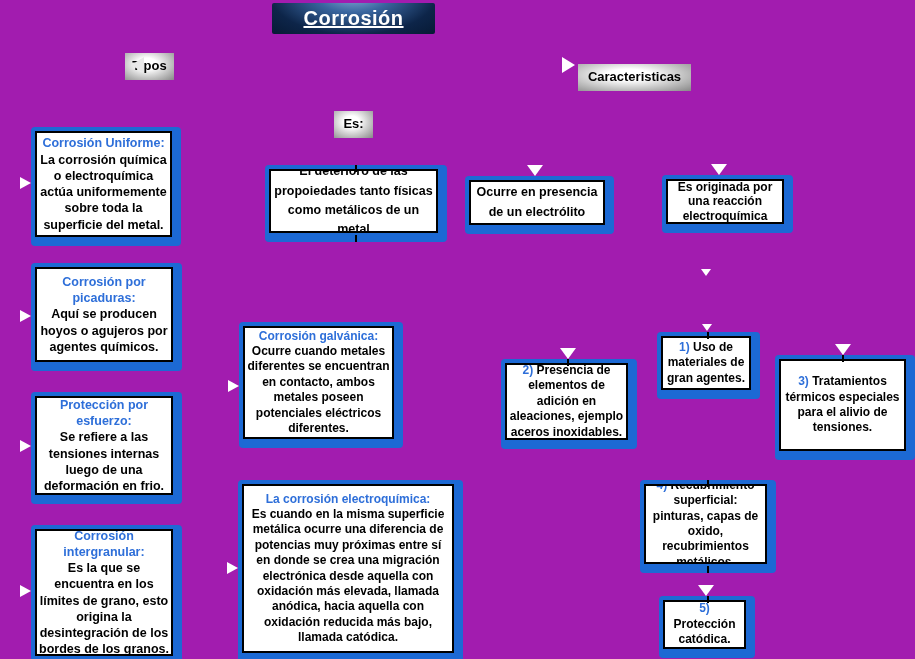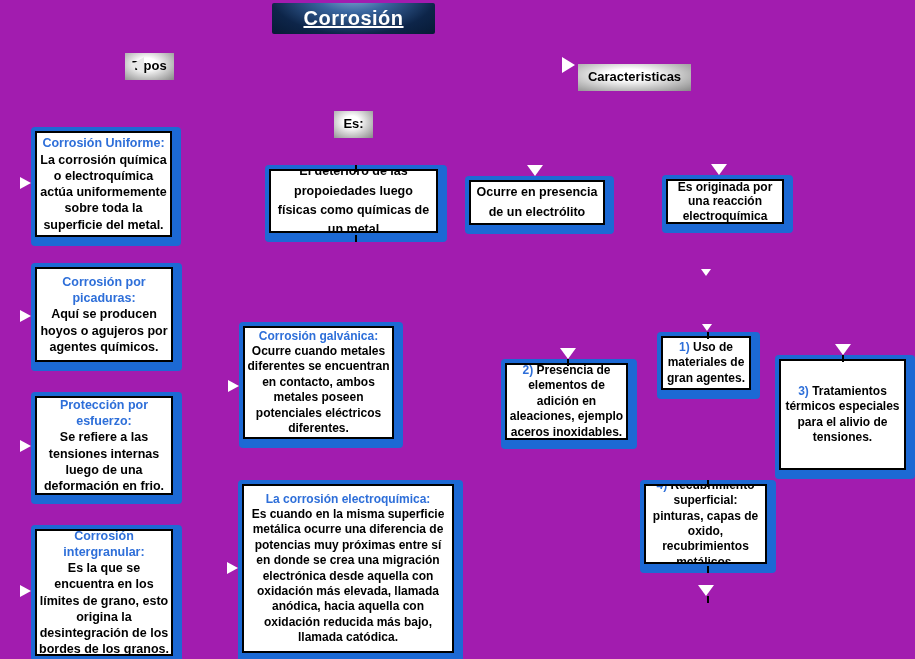--- a/index.html
+++ b/index.html
@@ -83,21 +83,21 @@
   </div>
   <div class="bluebox" style="left:31px;top:525px;width:151px;height:140px;">
     <div class="inner fs125">
       <span class="bt">Corrosión intergranular:</span>
       <span class="bb">Es la que se encuentra en los límites de grano, esto origina la desintegración de los bordes de los granos.</span>
     </div>
   </div>
 
   <div class="bluebox" style="left:265px;top:165px;width:182px;height:77px;">
     <div class="inner roomy">
-      <span class="bb">El deterioro de las propoiedades luego físicas como químicas de un metal</span>
+      <span class="bb">El deterioro de las propoiedades tanto físicas como metálicos de un metal</span>
     </div>
   </div>
 
   <div class="bluebox" style="left:239px;top:322px;width:164px;height:126px;">
     <div class="inner fs12">
       <span class="bt">Corrosión galvánica:</span>
       <span class="bb">Ocurre cuando metales diferentes se encuentran en contacto, ambos metales poseen potenciales eléctricos diferentes.</span>
     </div>
   </div>
 
@@ -123,28 +123,33 @@
   <div class="bluebox" style="left:657px;top:332px;width:103px;height:67px;">
     <div class="inner fs12">
       <span class="bb"><span class="num">1)</span> <span>Uso de materiales de gran agentes.</span></span>
     </div>
   </div>
   <div class="bluebox" style="left:501px;top:359px;width:136px;height:90px;">
     <div class="inner fs12">
       <span class="bb"><span class="num">2)</span> <span>Presencia de elementos de adición en aleaciones, ejemplo aceros inoxidables.</span></span>
     </div>
   </div>
-  <div class="bluebox" style="left:775px;top:355px;width:140px;height:124px;">
+  <div class="bluebox" style="left:775px;top:355px;width:140px;height:105px;">
     <div class="inner fs12">
       <span class="bb"><span class="num">3)</span> <span>Tratamientos térmicos especiales para el alivio de tensiones.</span></span>
     </div>
   </div>
   <div class="bluebox" style="left:640px;top:480px;width:136px;height:93px;">
     <div class="inner fs12">
       <span class="bb"><span class="num">4)</span> <span>Recubrimiento superficial: pinturas, capas de oxido, recubrimientos metálicos.</span></span>
+    </div>
+  </div>
+  <div class="bluebox" style="left:659px;top:596px;width:96px;height:62px;">
+    <div class="inner fs12">
+      <span class="bb"><span class="num">5)</span> <span>Protección catódica.</span></span>
     </div>
   </div>
 
   <div class="tri tri-down-lg" style="left:527px;top:165px;"></div>
   <div class="tri tri-down-lg" style="left:711px;top:164px;"></div>
   <div class="tri tri-down-sm" style="left:701px;top:269px;"></div>
   <div class="tri tri-down-sm" style="left:702px;top:324px;"></div>
   <div class="tri tri-down-lg" style="left:560px;top:348px;"></div>
   <div class="tri tri-down-lg" style="left:835px;top:344px;"></div>
   <div class="tri tri-down-lg" style="left:698px;top:585px;"></div>

